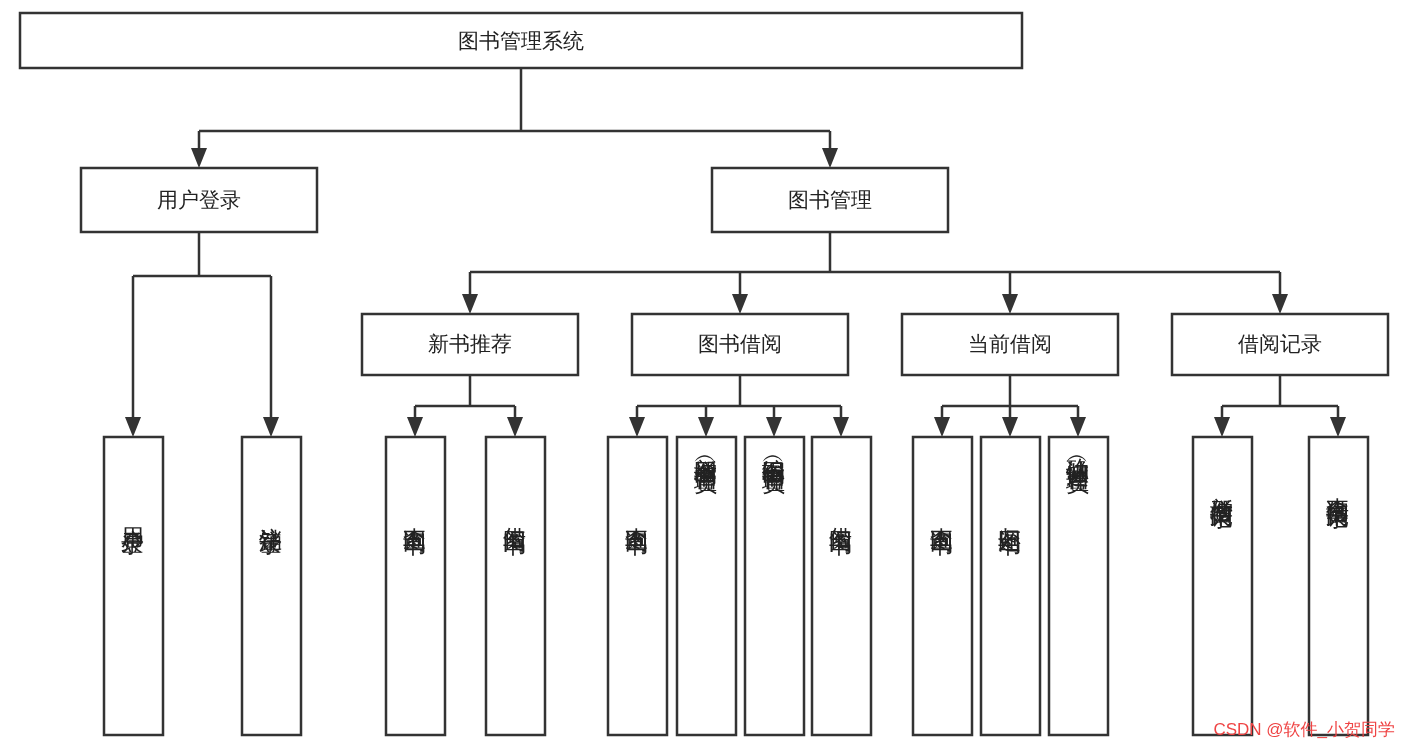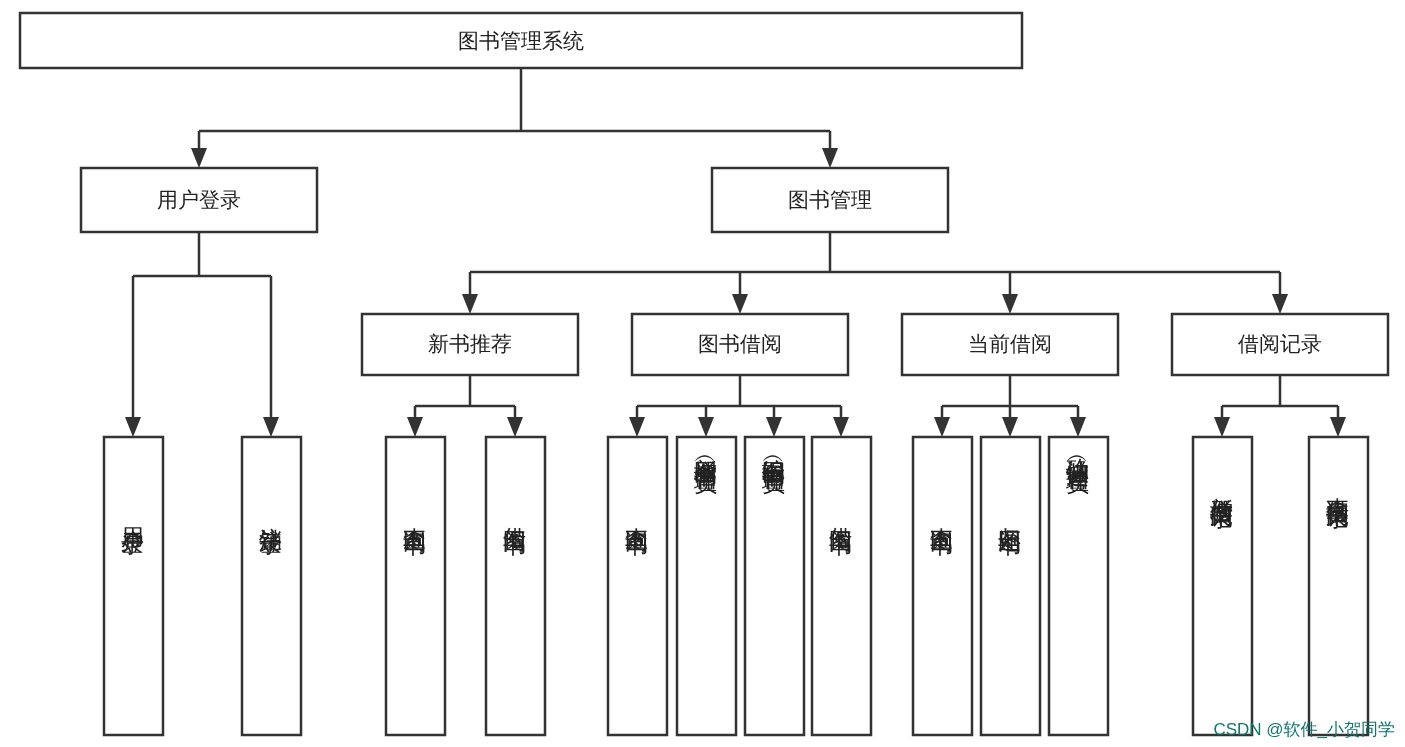--- a/index.html
+++ b/index.html
@@ -51,21 +51,21 @@
   .arrow-head {
     fill: #333333;
     stroke: none;
   }
   .watermark {
     position: absolute;
     right: 10px;
     bottom: 6px;
     font-family: "Liberation Sans", "DejaVu Sans", sans-serif;
     font-size: 17px;
-    color: #0f766e;
+    color: #ef4444;
     white-space: nowrap;
     pointer-events: none;
     user-select: none;
   }
 </style>
 </head>
 <body>
 
 <svg id="diagram" viewBox="0 0 1405 747" xmlns="http://www.w3.org/2000/svg">
 

